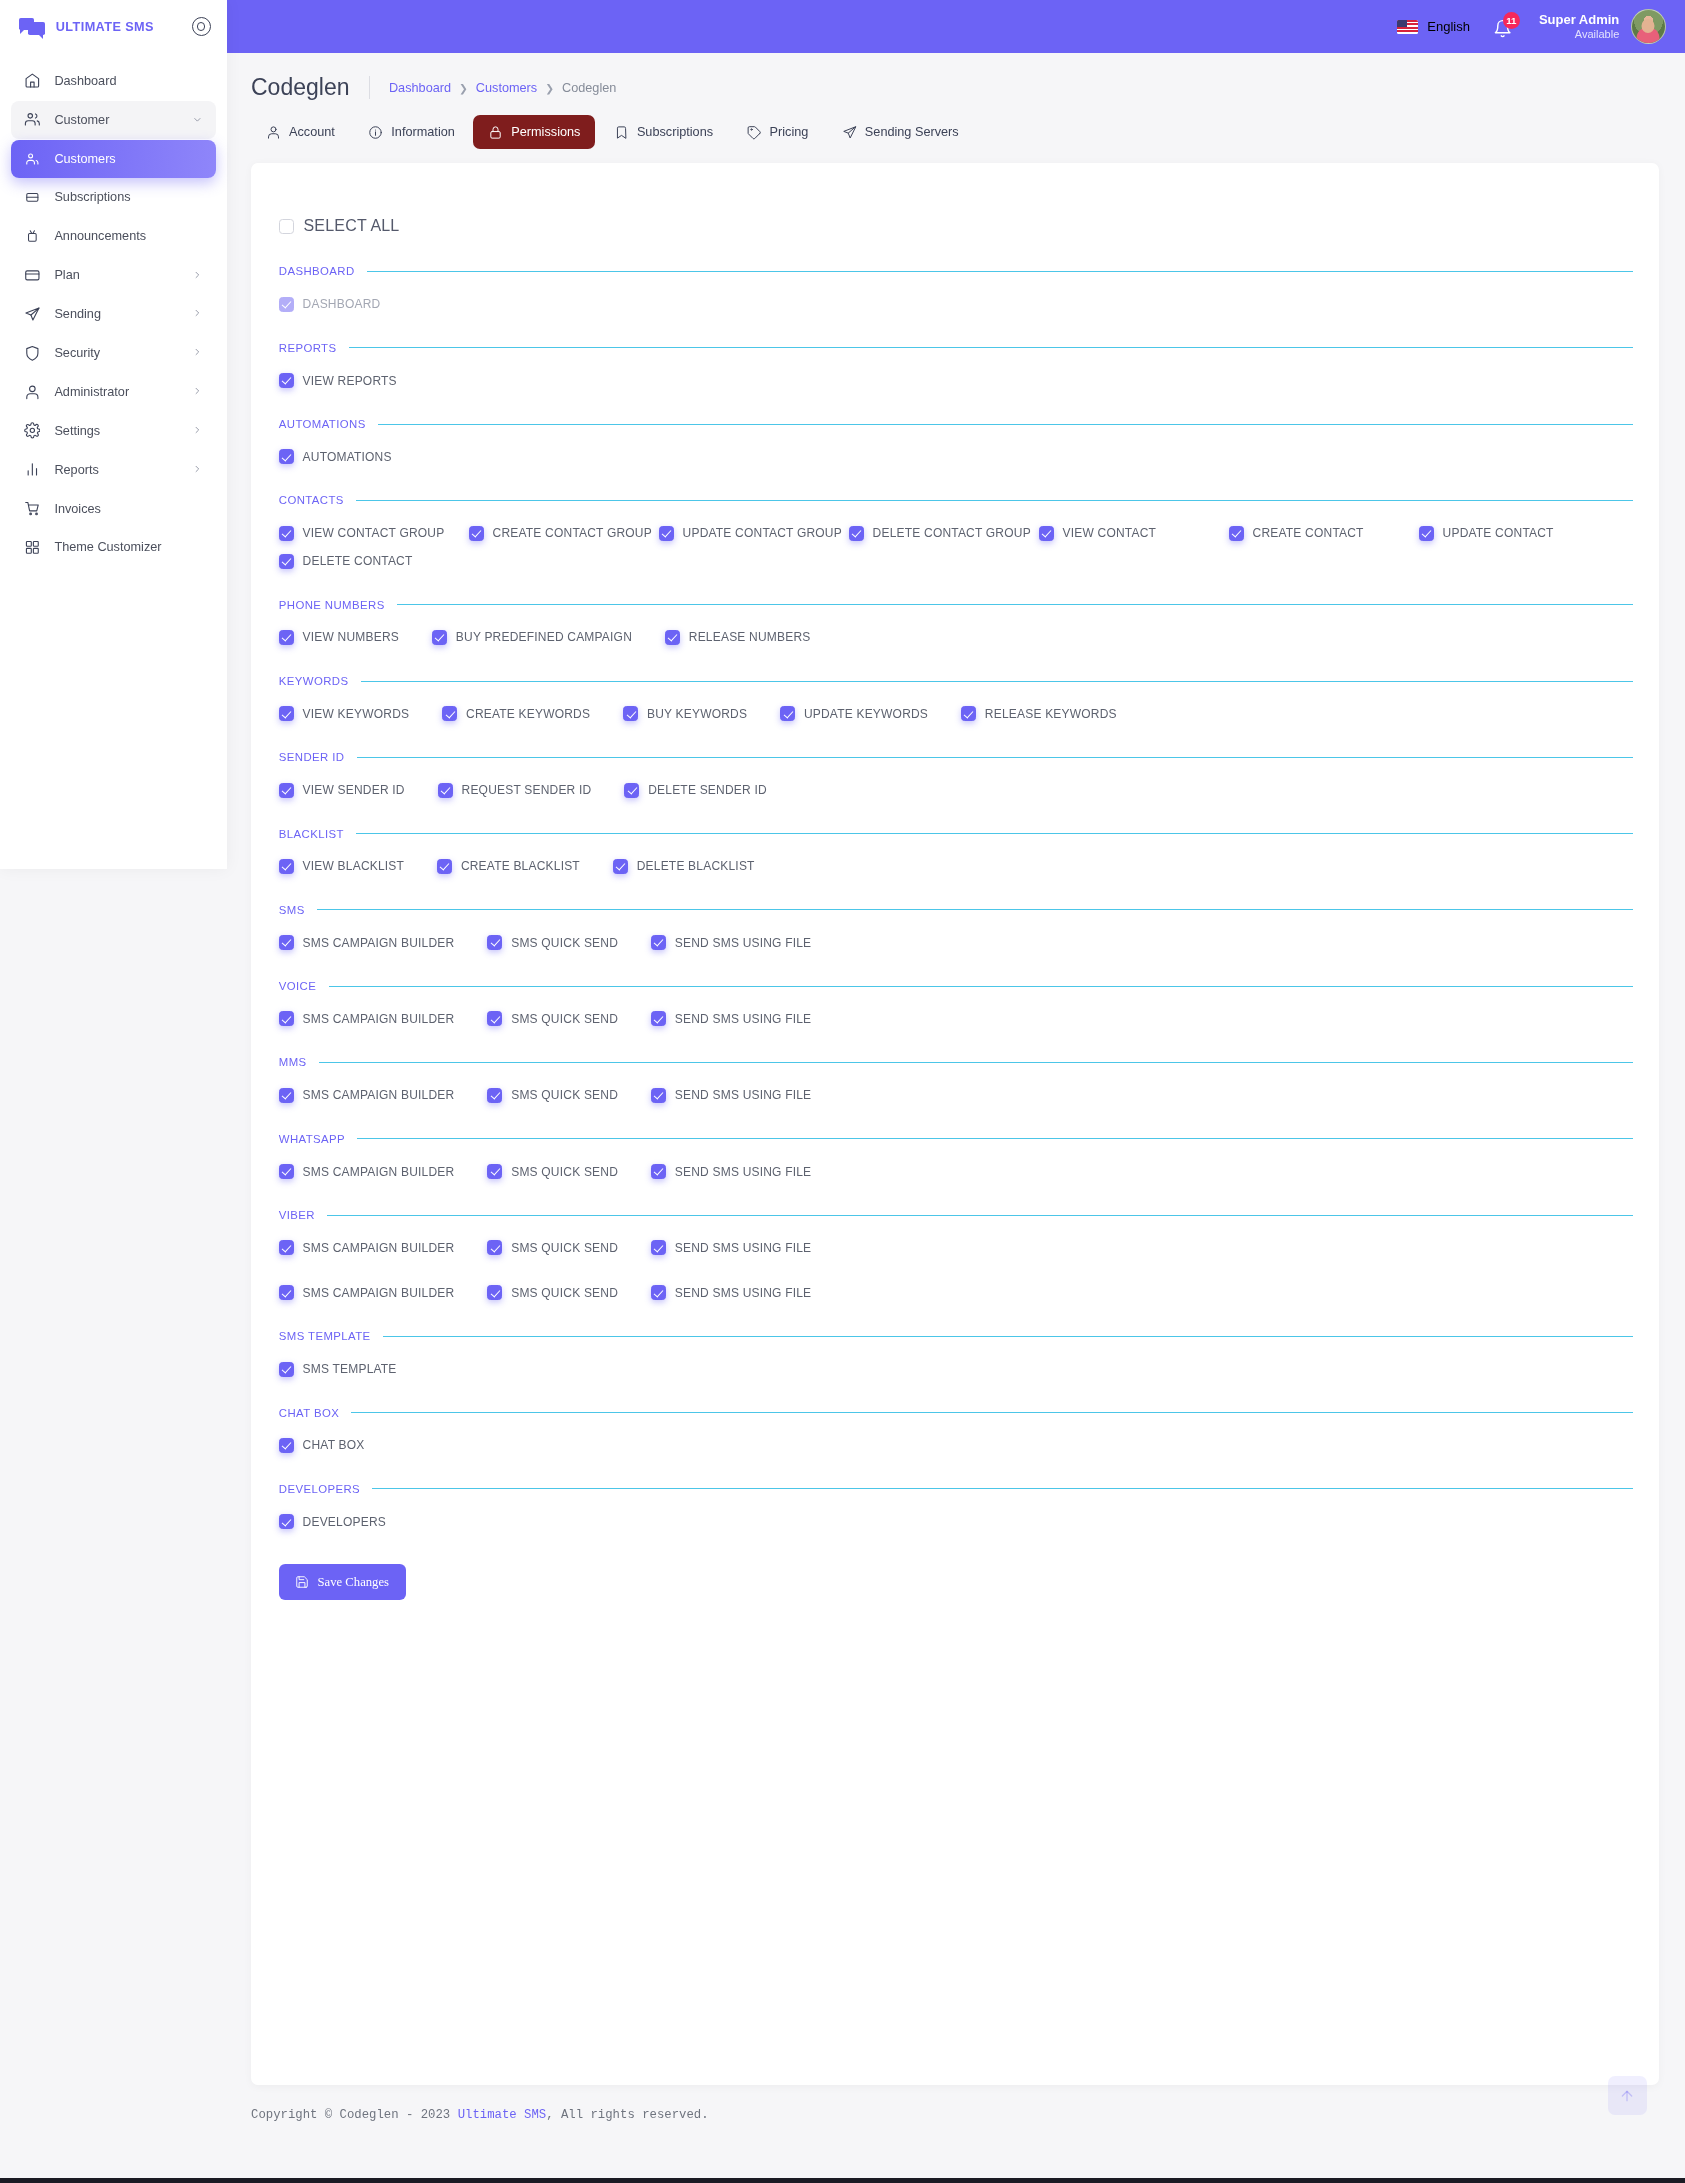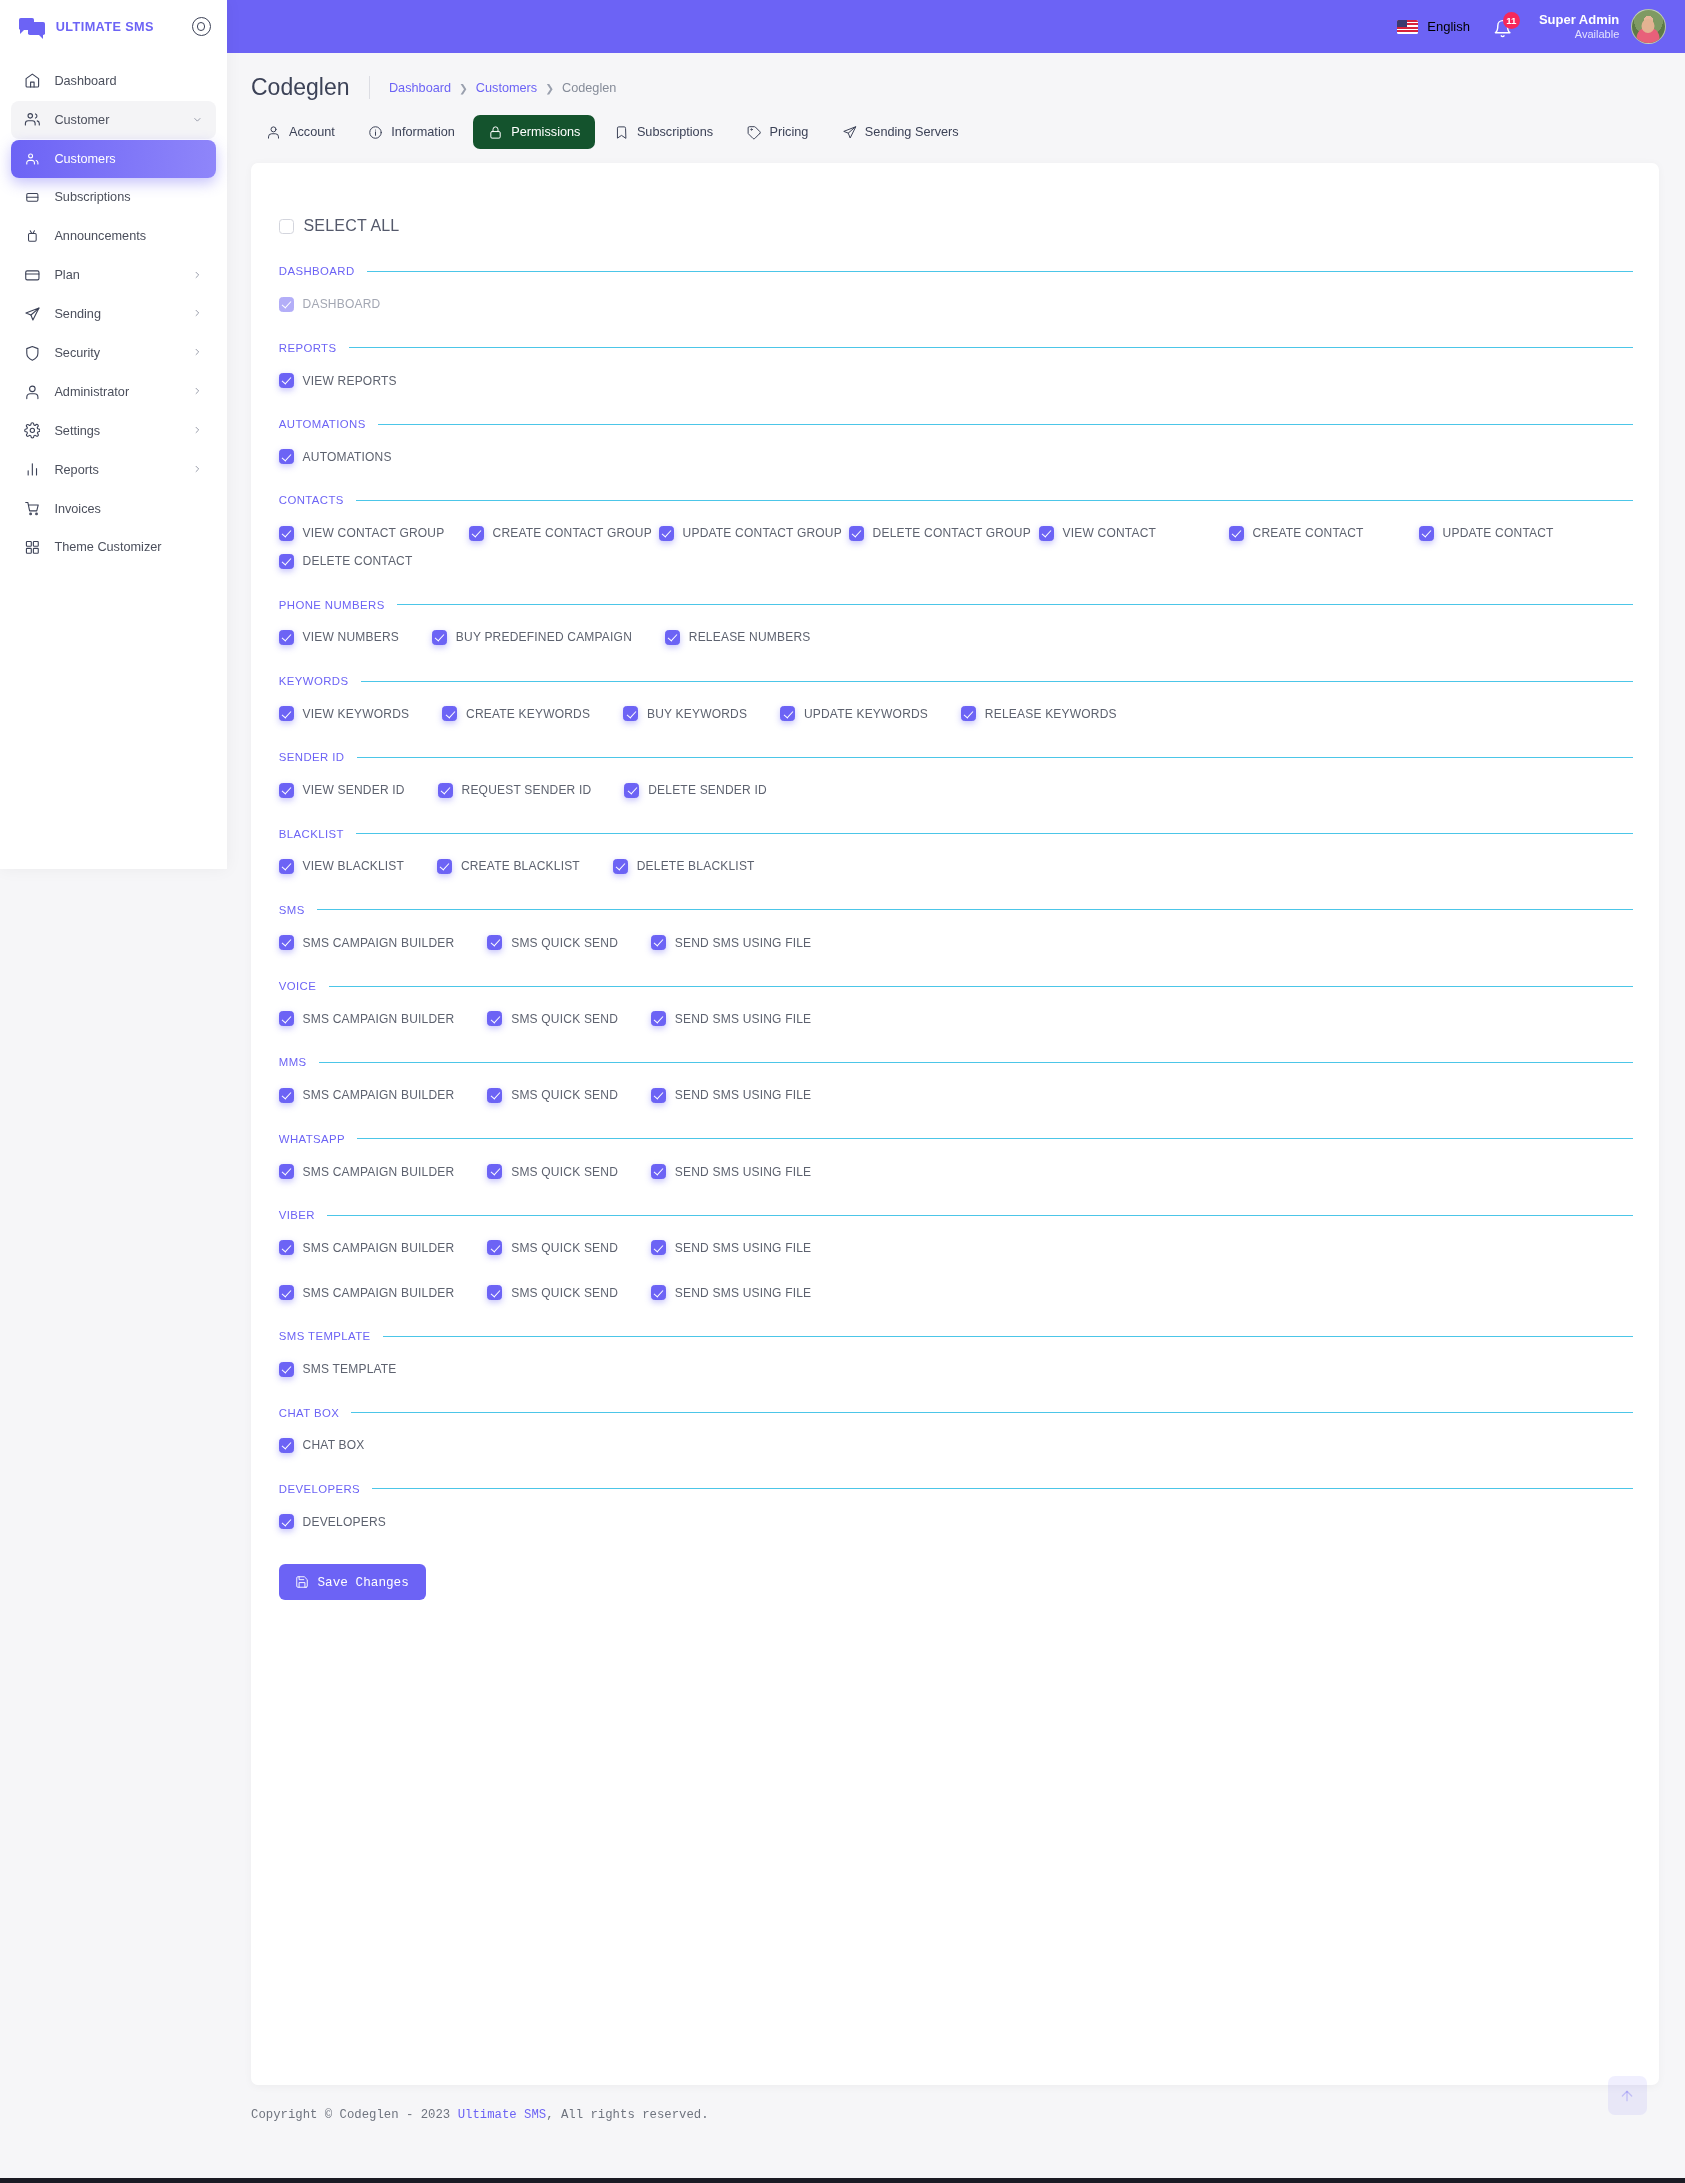--- a/index.html
+++ b/index.html
@@ -128,21 +128,21 @@
   .crumbs .cur { color: #868c99; }
 
   
   #tabs { display: flex; align-items: center; gap: 3.5px; padding: 8.8px 24px 0 24px; }
   .tab {
     display: flex; align-items: center; gap: 8px;
     padding: 9.7px 15px; border-radius: 7px; cursor: pointer;
     font-size: 12.7px; color: #3c4257; white-space: nowrap;
   }
   .tab svg { width: 15px; height: 15px; stroke: #3c4257; fill: none; stroke-width: 1.6; stroke-linecap: round; stroke-linejoin: round; }
-  .tab.active { background: #14532d; color: #ffffff; }
+  .tab.active { background: #7f1d1d; color: #ffffff; }
   .tab.active svg { stroke: #ffffff; }
 
   
   #card {
     margin: 14px 26px 0 24px; background: #ffffff; border-radius: 7px;
     box-shadow: 0 1.8px 8.8px rgba(0,0,0,.04); padding: 40px 26px 30px 26px;
     position: relative; min-height: 1922px;
   }
   .select-all { display: flex; align-items: center; gap: 9.7px; padding: 14px 0 0 1.8px; }
   .select-all .lab { font-size: 16px; color: #54596b; letter-spacing: 0.2px; }
@@ -178,21 +178,21 @@
     content:""; position:absolute; left: 4.4px; top: 1.3px;
     width: 4px; height: 8px; border: solid #ffffff;
     border-width: 0 1.8px 1.8px 0; transform: rotate(42deg);
   }
   .cb.on.faded { background: #b3aef8; border-color: #b3aef8; box-shadow: none; }
 
   #save-btn {
     margin: 35px 0 0 1.8px; display: inline-flex; align-items: center; gap: 8px;
     background: #6c63f5; color: #ffffff; border: none; border-radius: 6.1px;
     padding: 10.5px 16.7px; font-size: 12.7px; cursor: pointer;
-    font-family: Liberation Mono, monospace;
+    font-family: Liberation Serif, serif;
   }
   #save-btn svg { width: 14px; height: 14px; stroke: #ffffff; fill: none; stroke-width: 1.6; stroke-linecap: round; stroke-linejoin: round; }
 
   #scroll-top {
     position: absolute; right: 12.3px; bottom: -30px;
     width: 39px; height: 39px; border-radius: 7px;
     background: rgba(108,99,245,.10); display: flex;
     align-items: center; justify-content: center; cursor: pointer;
   }
   #scroll-top svg { width: 16px; height: 16px; stroke: rgba(108,99,245,.32); fill:none; stroke-width: 2; stroke-linecap: round; stroke-linejoin: round; }

